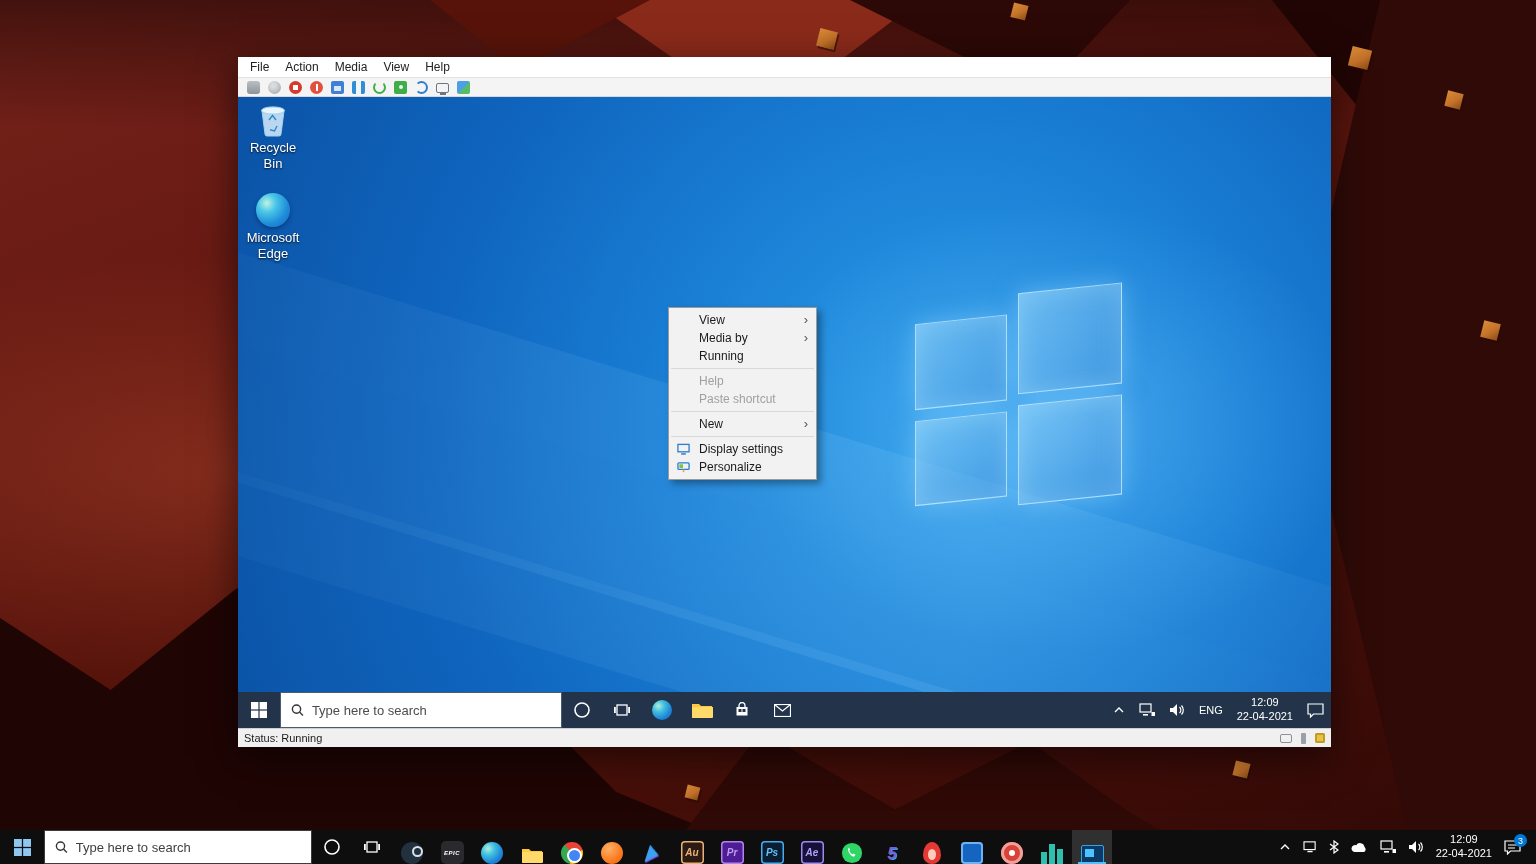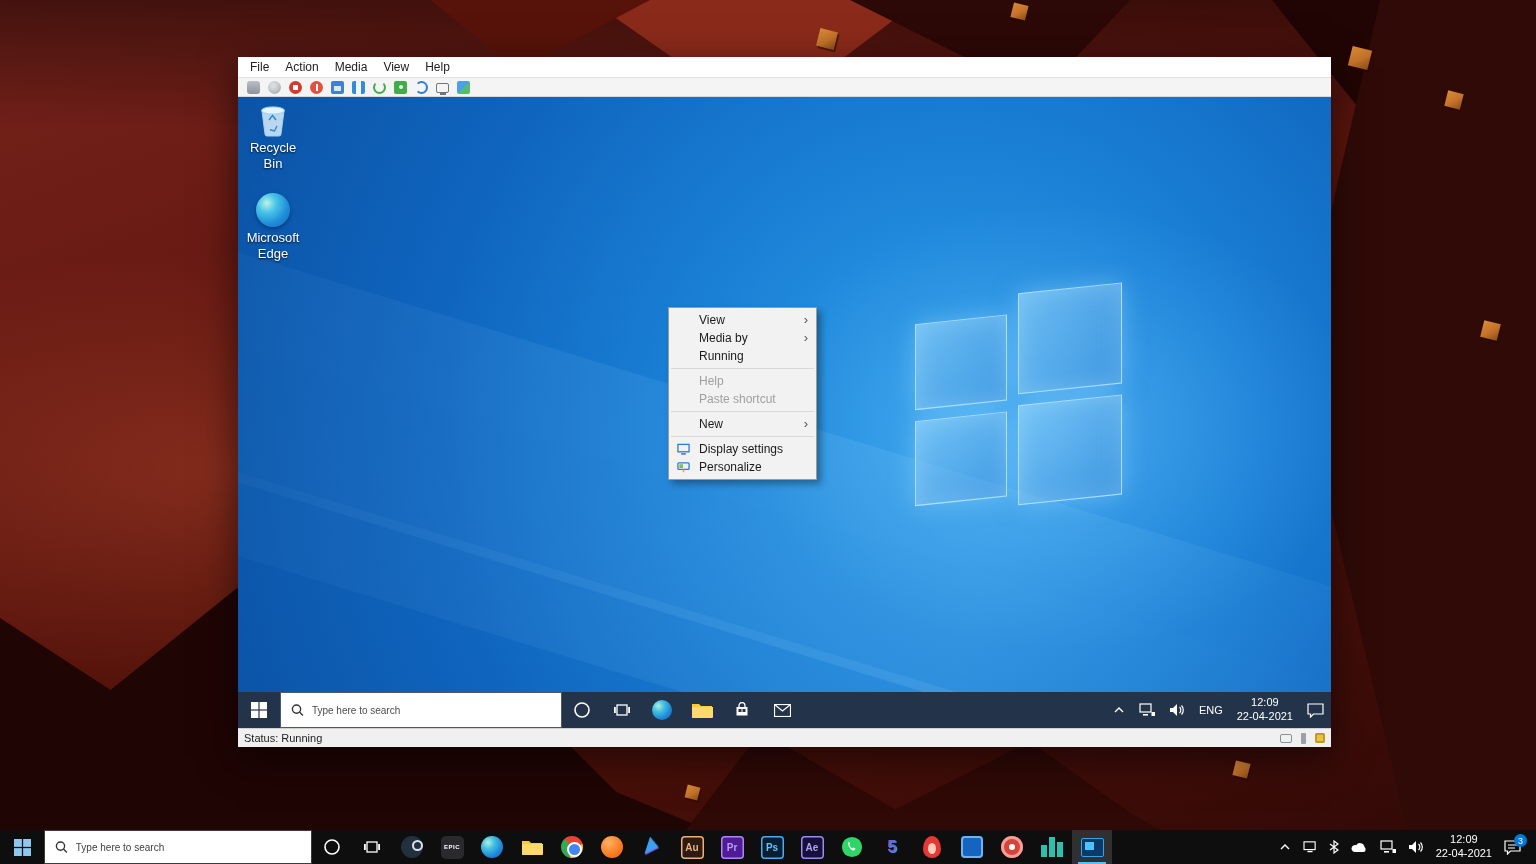--- a/index.html
+++ b/index.html
@@ -88,21 +88,21 @@
   .ctx-item { height:18px; display:flex; align-items:center; padding:0 8px 0 30px; position:relative; }
   .ctx-item.disabled { color:#a0a0a0; }
   .ctx-arrow { position:absolute; right:8px; top:1px; font-size:13px; color:#555; }
   .ctx-sep { height:1px; background:#d9d9d9; margin:3px 2px; }
   .ctx-ic { position:absolute; left:8px; top:3px; width:13px; height:13px; }
 
   
   .vm-taskbar { position:absolute; left:0; right:0; bottom:0; height:36px; background:#22334a; display:flex; align-items:stretch; z-index:4; }
   .vm-start { width:42px; display:flex; align-items:center; justify-content:center; }
   .vm-search { width:282px; background:#fff; display:flex; align-items:center; gap:8px; padding:0 10px; border:1px solid #4a5a70; }
-  .vm-search input, .h-search input { border:none; outline:none; background:transparent; font-size:10px; width:100%; font-family:"Liberation Sans",sans-serif; color:#222; }
+  .vm-search input, .h-search input { border:none; outline:none; background:transparent; font-size:13px; width:100%; font-family:"Liberation Sans",sans-serif; color:#222; }
   .vm-search input::placeholder { color:#4c4c4c; }
   .h-search input::placeholder { color:#3f3f3f; }
   .tbtn { width:40px; display:flex; align-items:center; justify-content:center; }
   .vm-tray { margin-left:auto; display:flex; align-items:center; color:#fff; }
   .tray-item { padding:0 7px; display:flex; align-items:center; justify-content:center; height:100%; font-size:11px; }
   .tray-clock { display:flex; flex-direction:column; align-items:center; justify-content:center; line-height:1.25; font-size:11px; }
 
   
   .vm-status { height:19px; background:#f0f0f0; border-top:1px solid #cfcfcf; display:flex; align-items:center; padding:0 6px; font-size:11px; color:#1c1c1c; flex:0 0 auto; }
   .vm-status-icons { margin-left:auto; display:flex; align-items:center; gap:6px; }
@@ -110,21 +110,21 @@
   .st-monitor { border:1.5px solid #8a9096; border-radius:2px; height:9px; margin-top:1px; }
   .st-usb { background:#9aa0a6; width:5px; height:11px; border-radius:1px; margin:0 3px; }
   .st-key { background:#e7c24a; width:10px; height:10px; border-radius:2px; box-shadow:inset 0 0 0 2px #c49a20; }
 
   
   .host-taskbar { position:absolute; left:0; bottom:0; width:1536px; height:34px; background:#0e0e0e; display:flex; align-items:stretch; z-index:6; }
   .h-start { width:44px; display:flex; align-items:center; justify-content:center; }
   .h-search { width:268px; background:#fff; display:flex; align-items:center; gap:8px; padding:0 10px; border:1px solid #3c3c3c; }
   .h-btn { width:40px; display:flex; align-items:center; justify-content:center; }
   .h-apps { display:flex; align-items:stretch; }
-  .h-app { width:40px; display:flex; align-items:center; justify-content:center; position:relative; }
+  .h-app { width:40px; display:flex; align-items:flex-end; justify-content:center; position:relative;font-style:italic; }
   .h-app.active { background:rgba(255,255,255,.14); }
   .h-app.active::after { content:""; position:absolute; bottom:0; left:6px; right:6px; height:2px; background:#4cc2ff; }
   .appbadge { width:23px; height:23px; border-radius:4px; display:flex; align-items:center; justify-content:center; font-size:10px; font-weight:bold; }
   .ab-au { background:#2d1a12; color:#e8b27a; box-shadow:inset 0 0 0 1.5px #e8b27a; }
   .ab-pr { background:#4c1d95; color:#c09bf0; box-shadow:inset 0 0 0 1.5px #b583ee; }
   .ab-ps { background:#0a1e33; color:#65c2f5; box-shadow:inset 0 0 0 1.5px #46aef0; }
   .ab-ae { background:#16103a; color:#b0a2f2; box-shadow:inset 0 0 0 1.5px #9a8cf0; }
   .ab-epic { background:#2a2a2e; color:#fff; border-radius:5px; font-size:6px; letter-spacing:.5px; }
   .ic-circle { width:22px; height:22px; border-radius:50%; }
   .ic-edge { background:radial-gradient(circle at 32% 30%, #aef0de 0%, #42c0e0 30%, #1e86d8 65%, #1960c8 100%); }

